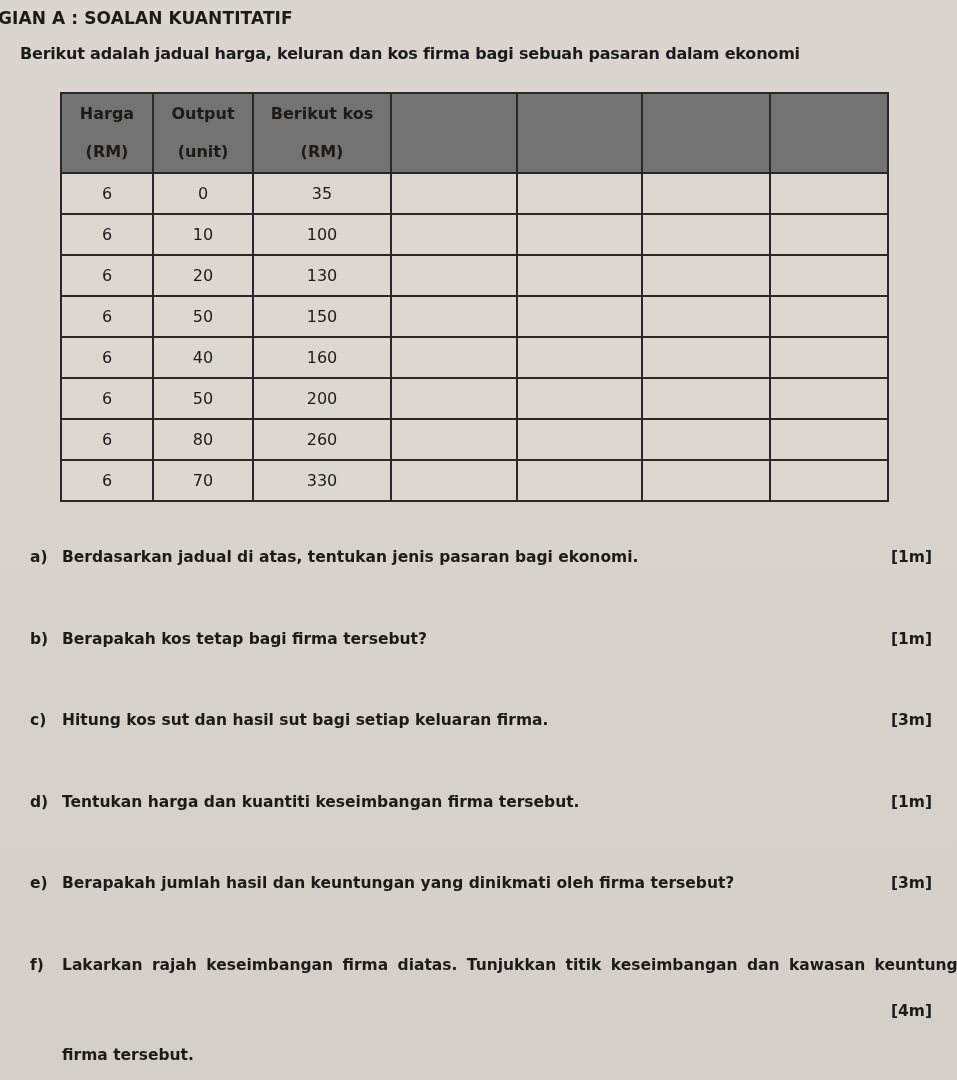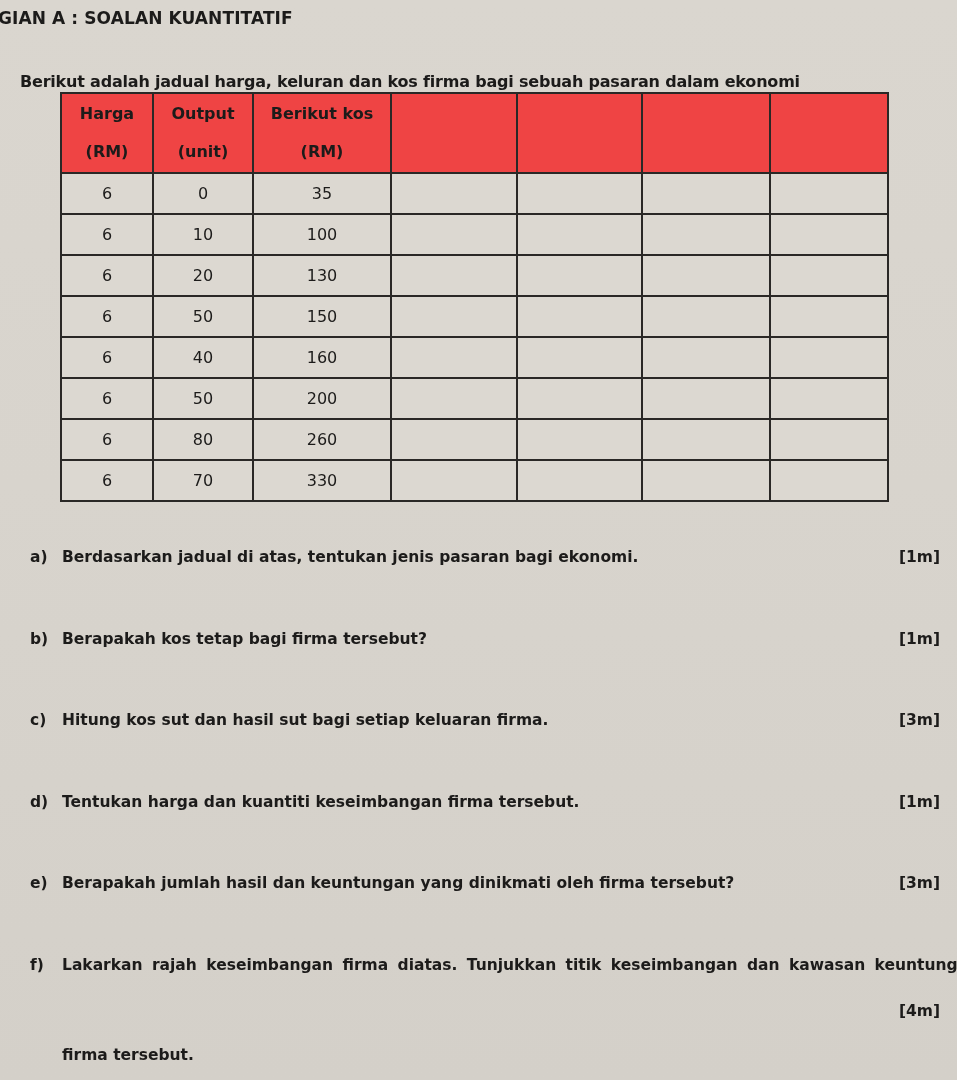--- a/index.html
+++ b/index.html
@@ -19,41 +19,41 @@
     position: absolute;
     left: -2px;
     top: 8px;
     font-size: 17px;
     font-weight: bold;
     letter-spacing: 0.1px;
   }
   .intro {
     position: absolute;
     left: 20px;
-    top: 72px;
+    top: 44px;
     font-size: 16px;
     font-weight: bold;
     letter-spacing: -0.2px;
   }
   table.cost-table {
     position: absolute;
     left: 60px;
     top: 92px;
     width: 827px;
     border-collapse: collapse;
     table-layout: fixed;
   }
   table.cost-table td, table.cost-table th {
     border: 2px solid #2a2826;
     text-align: center;
     font-size: 16px;
     padding: 0;
   }
   table.cost-table th {
-    background: #ef4444;
+    background: #737373;
     font-weight: bold;
     height: 78px;
     line-height: 38px;
     vertical-align: middle;
   }
   table.cost-table td {
     height: 39px;
     font-weight: normal;
     background: #dcd8d1;
   }
@@ -79,21 +79,21 @@
     top: 0;
   }
   .q .text {
     position: absolute;
     left: 32px;
     top: 0;
     white-space: nowrap;
   }
   .q .marks {
     position: absolute;
-    right: 0;
+    right: 8px;
     top: 0;
     font-weight: bold;
   }
   .q-f .text2 {
     position: absolute;
     left: 32px;
     top: 46px;
     white-space: nowrap;
     margin-top: 44px;
   }

